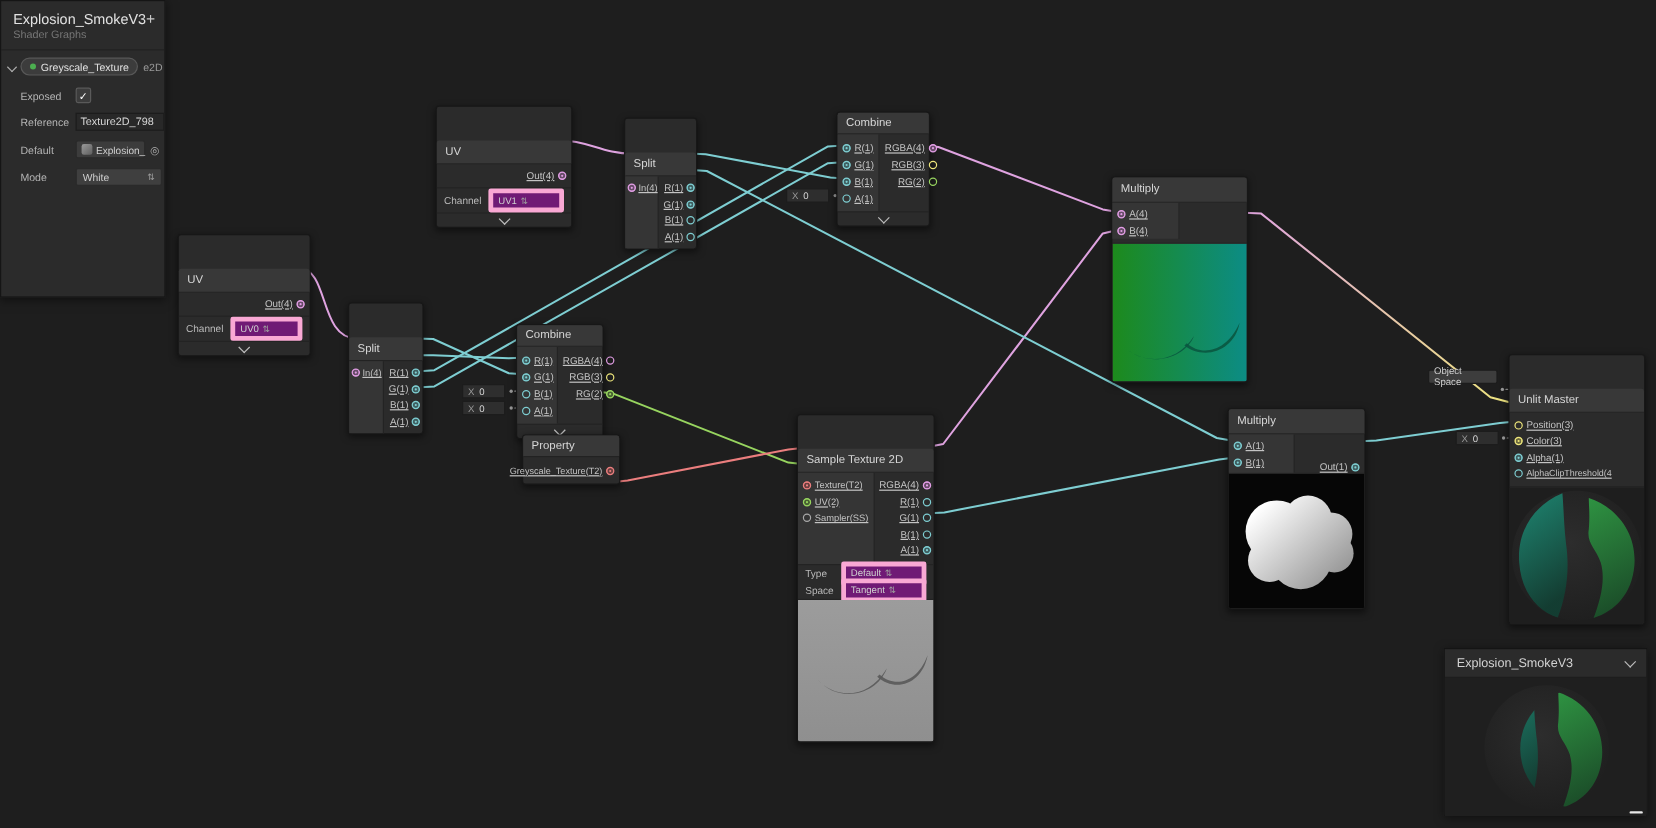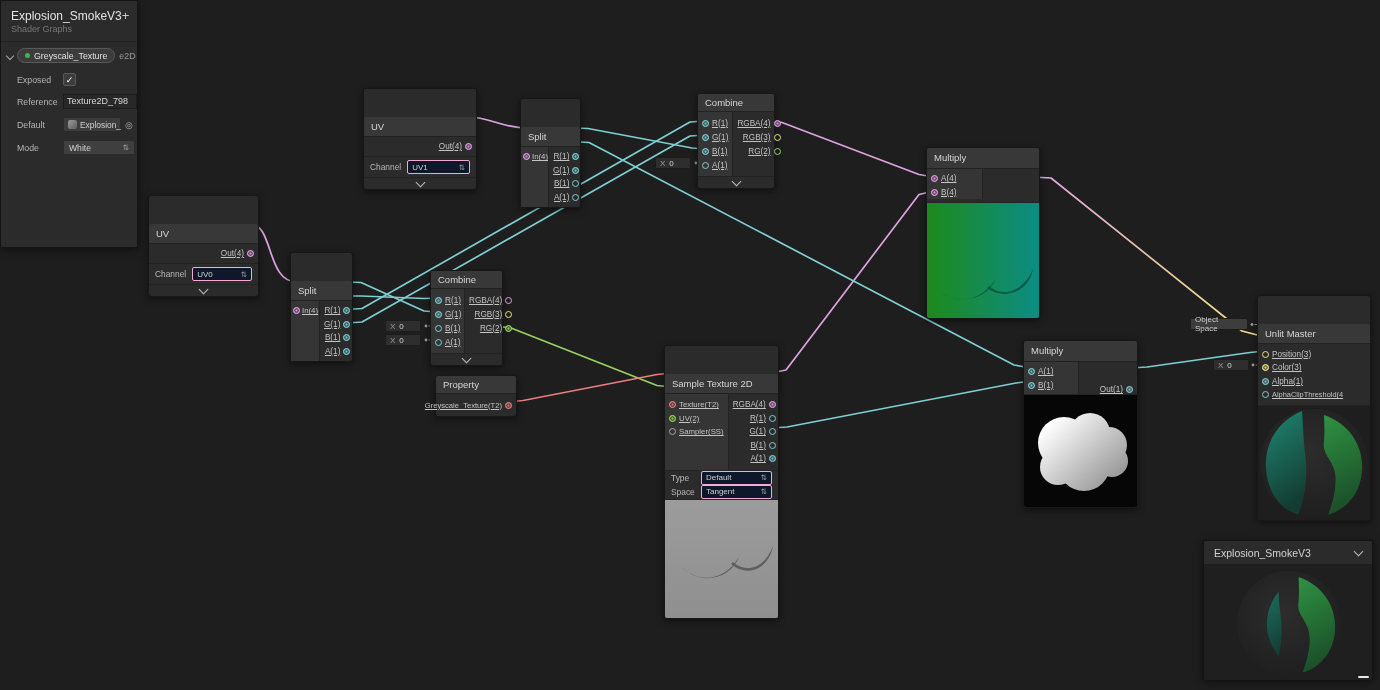--- a/index.html
+++ b/index.html
@@ -22,22 +22,22 @@
   .prow.out{justify-content:flex-end;}
   .pt{width:7px;height:7px;border-radius:50%;flex:none;box-sizing:border-box;border:1.5px solid var(--c);}
   .pt.f{background:var(--c);box-shadow:inset 0 0 0 1.6px rgba(22,22,22,.6);}
   .c1{--c:#7eced2;} .c2{--c:#97d45f;} .c3{--c:#ede57b;} .c4{--c:#e19de4;} .ct{--c:#eb7e7e;} .cs{--c:#a8a8a8;}
   .cols{display:flex;align-items:stretch;}
   .incol{background:#353535;border-right:1px solid #232323;}
   .nfoot{height:11px;display:flex;align-items:center;justify-content:center;border-top:1px solid #232323;}
   .chev{width:6px;height:6px;border-left:1.6px solid #bdbdbd;border-bottom:1.6px solid #bdbdbd;
         transform:rotate(-45deg);margin-top:-3px;}
   .crow{display:flex;align-items:center;gap:6px;padding:0 6px;height:20px;font-size:8.4px;color:#b8b8b8;border-top:1px solid #232323;}
-  .dd{background:#0f172a;border:1px solid #f9a8d4;border-radius:2px;height:12px;display:flex;align-items:center;
-      justify-content:space-between;padding:0 4px;font-size:8px;color:#cfcfcf;flex:1;min-width:0;}
+  .dd{background:#701a75;border:4px solid #f9a8d4;border-radius:2px;height:12px;display:flex;align-items:center;
+      padding:0 4px;font-size:8px;color:#cfcfcf;flex:1;min-width:0;}
   .dd .arr{font-size:7.5px;color:#9e9e9e;margin-left:3px;}
   .npreview{border-top:1px solid #232323;overflow:hidden;line-height:0;border-radius:0 0 2px 2px;}
   
   .mini{position:absolute;z-index:2;height:12px;display:flex;align-items:center;gap:4px;background:#2e2e2e;
         border:1px solid #1c1c1c;border-radius:1px;font-size:8px;color:#9a9a9a;padding:0 4px;box-sizing:border-box;}
   .mini .mv{color:#d6d6d6;}
   .pill-os{justify-content:center;background:#3d3d3d;border-radius:2px;color:#cfcfcf;}
   
   .blackboard{position:absolute;left:0;top:0;width:138px;height:248px;z-index:3;background:#2b2b2b;
               border:1px solid #151515;box-sizing:border-box;color:#cfcfcf;box-shadow:0 2px 8px rgba(0,0,0,.5);}
@@ -364,21 +364,21 @@
             <span class="plbl">RG(2)</span>
             <span class="pt c2 f"></span>
           </div>
       </div>
     </div>
     <div class="nfoot">
         <span class="chev"></span>
       </div>
   </div>
 
-  <div class="node" style="left:435px;top:375px;width:82px">
+  <div class="node" style="left:435px;top:362px;width:82px">
     <div class="ntitle">Property</div>
     <div class="prow out" style="height:22px;font-size:7.6px;">
       <span class="plbl">Greyscale_Texture(T2)</span>
       <span class="pt ct f"></span>
     </div>
   </div>
 
   <div class="node" style="left:664px;top:345px;width:115px">
     <div class="ntitle h19">Sample Texture 2D</div>
     <div class="cols" style="min-height:71px;">
@@ -547,21 +547,21 @@
       <span class="mv">0</span>
   </div>
   <div class="mini" style="left:385px;top:334px;width:36px">
     <span>X</span>
       <span class="mv">0</span>
   </div>
   <div class="mini" style="left:1213px;top:359px;width:36px">
     <span>X</span>
       <span class="mv">0</span>
   </div>
-  <div class="mini pill-os" style="left:1190px;top:318px;width:58px">
+  <div class="mini pill-os" style="left:1190px;top:308px;width:58px">
     <span>Object Space</span>
   </div>
 
   <div class="panel" style="left:1203px;top:540px;width:170px;height:140px">
     <div class="ptitle">
       <span>Explosion_SmokeV3</span>
       <span class="chev"></span>
     </div>
     <div class="parea">
       <svg width="168" height="115" viewBox="0 0 168 115">

